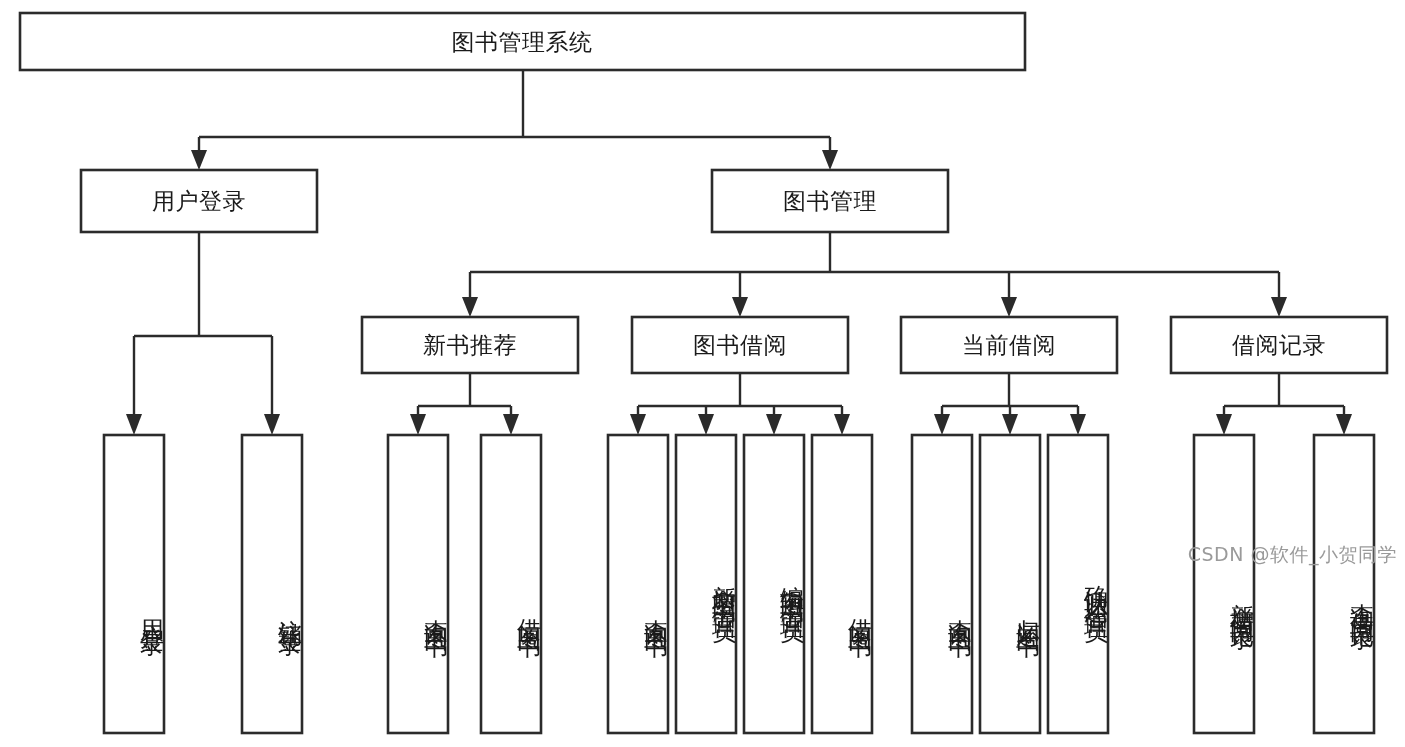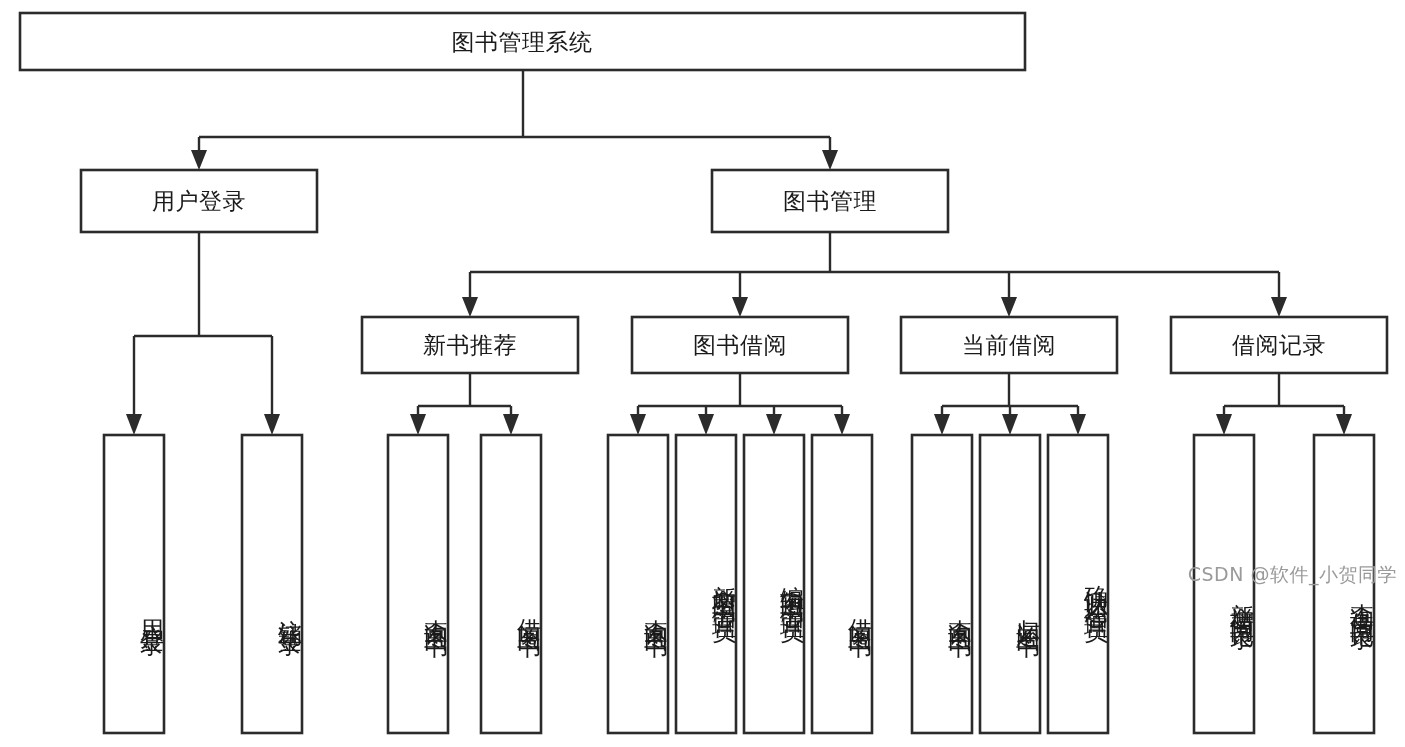--- a/index.html
+++ b/index.html
@@ -62,21 +62,21 @@
     text-align: center;
     white-space: nowrap;
     display: flex;
     align-items: flex-start;
     justify-content: center;
     pointer-events: none;
   }
   .watermark {
     position: absolute;
     right: 8px;
-    bottom: 0;
+    bottom: 20px;
     font-family: "DejaVu Sans", "Liberation Sans", sans-serif;
     font-size: 19px;
     color: #9a9a9a;
     white-space: nowrap;
     letter-spacing: 0.5px;
   }
 </style>
 </head>
 <body>
 

